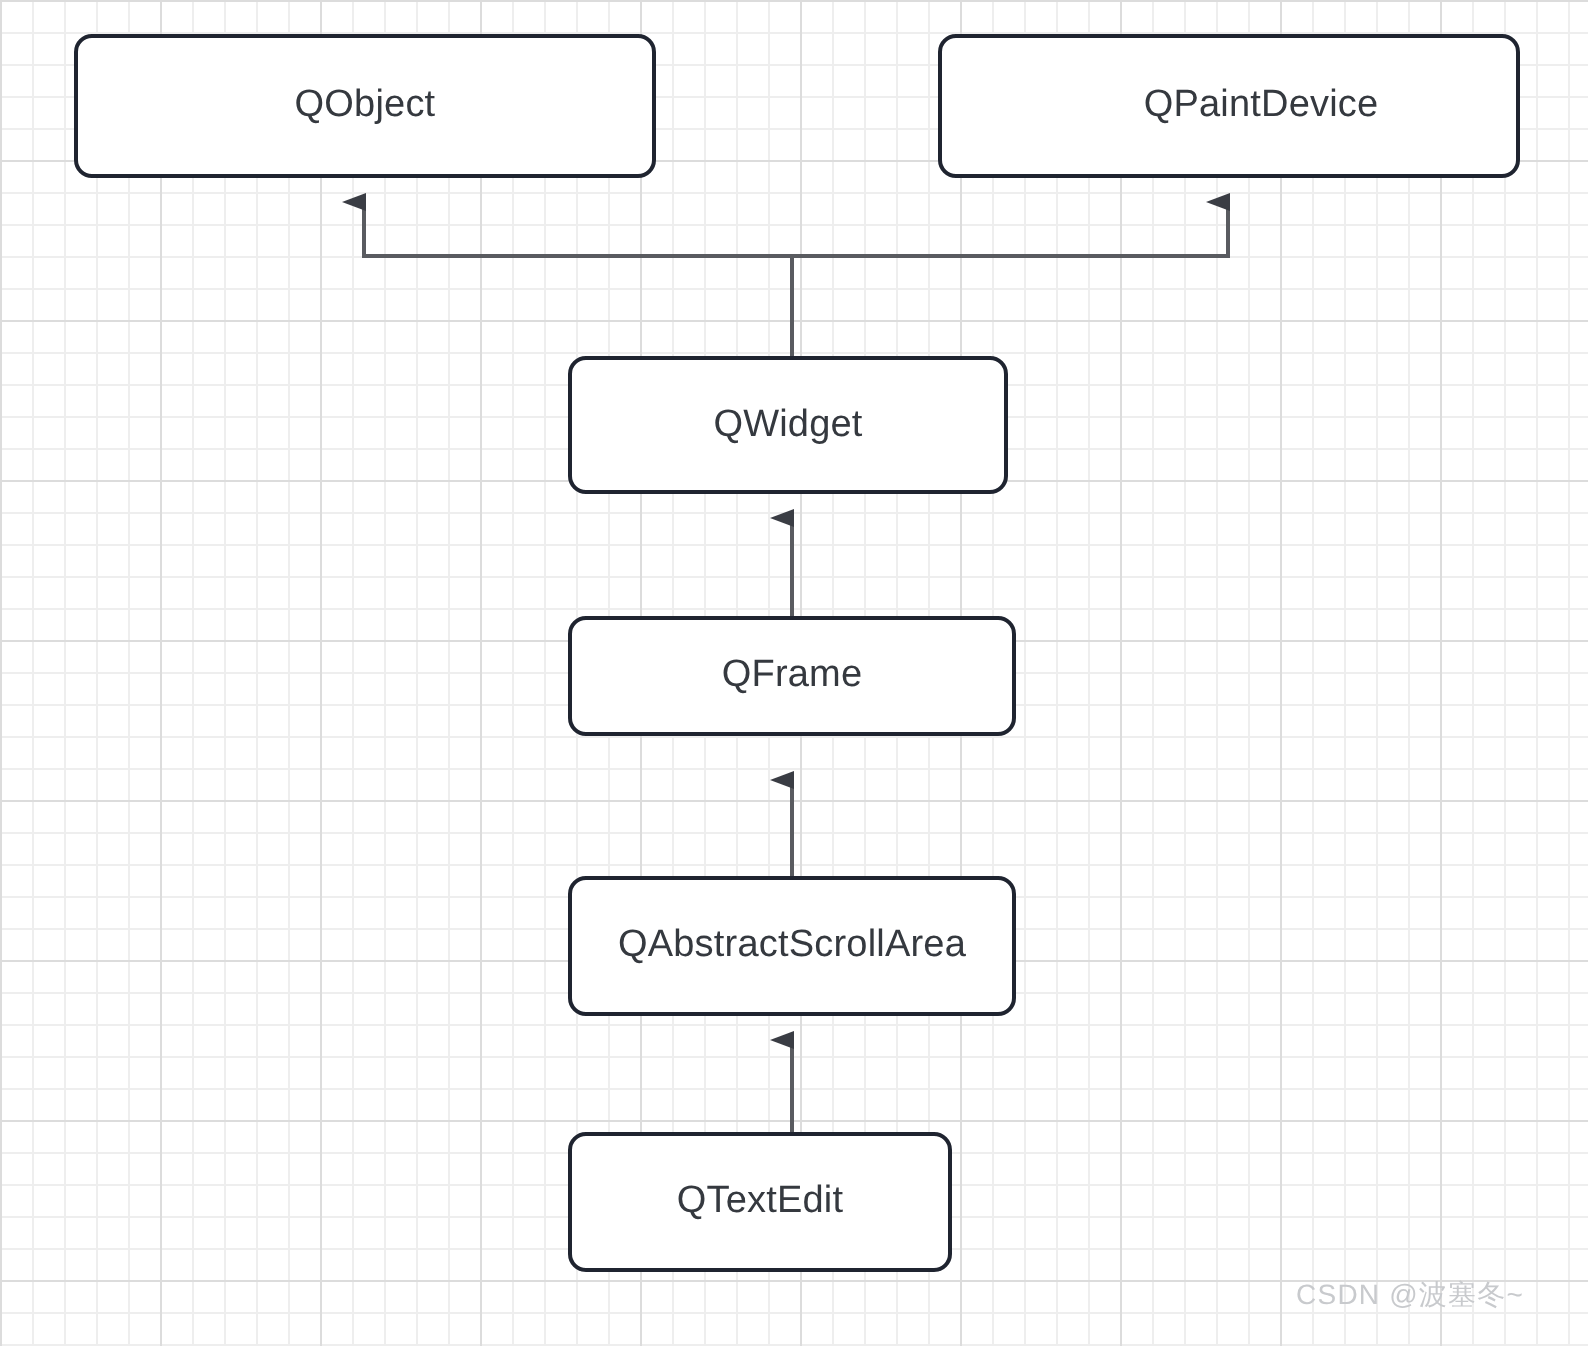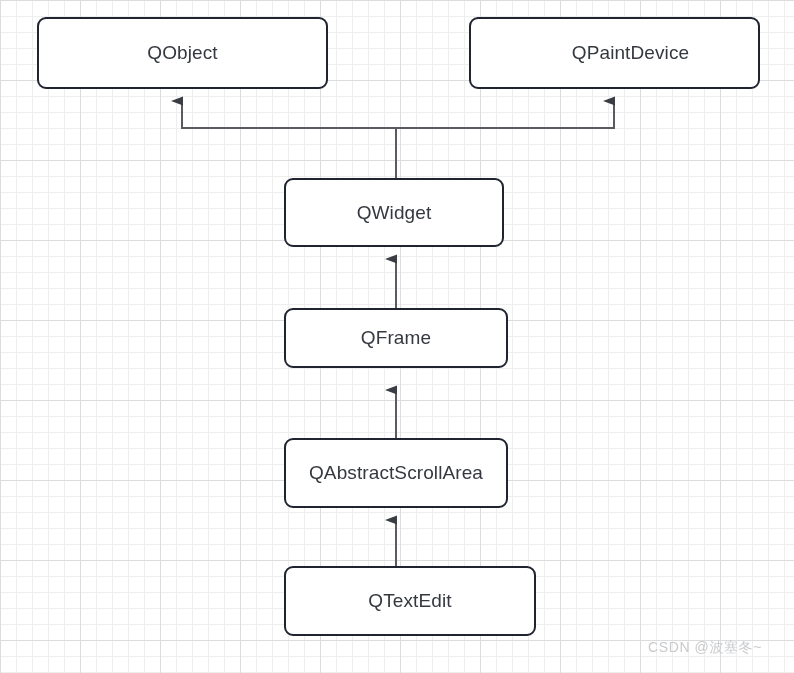--- a/index.html
+++ b/index.html
@@ -92,19 +92,19 @@
   </div>
 
   <div class="node" style="left:284px; top:308px; width:224px; height:60px;">
     <span>QFrame</span>
   </div>
 
   <div class="node" style="left:284px; top:438px; width:224px; height:70px;">
     <span>QAbstractScrollArea</span>
   </div>
 
-  <div class="node" style="left:284px; top:566px; width:252px; height:70px;">
+  <div class="node" style="left:284px; top:566px; width:192px; height:70px;">
     <span>QTextEdit</span>
   </div>
 
   <div class="watermark">CSDN @波塞冬~</div>
 
 </div>
 
 </body></html>

